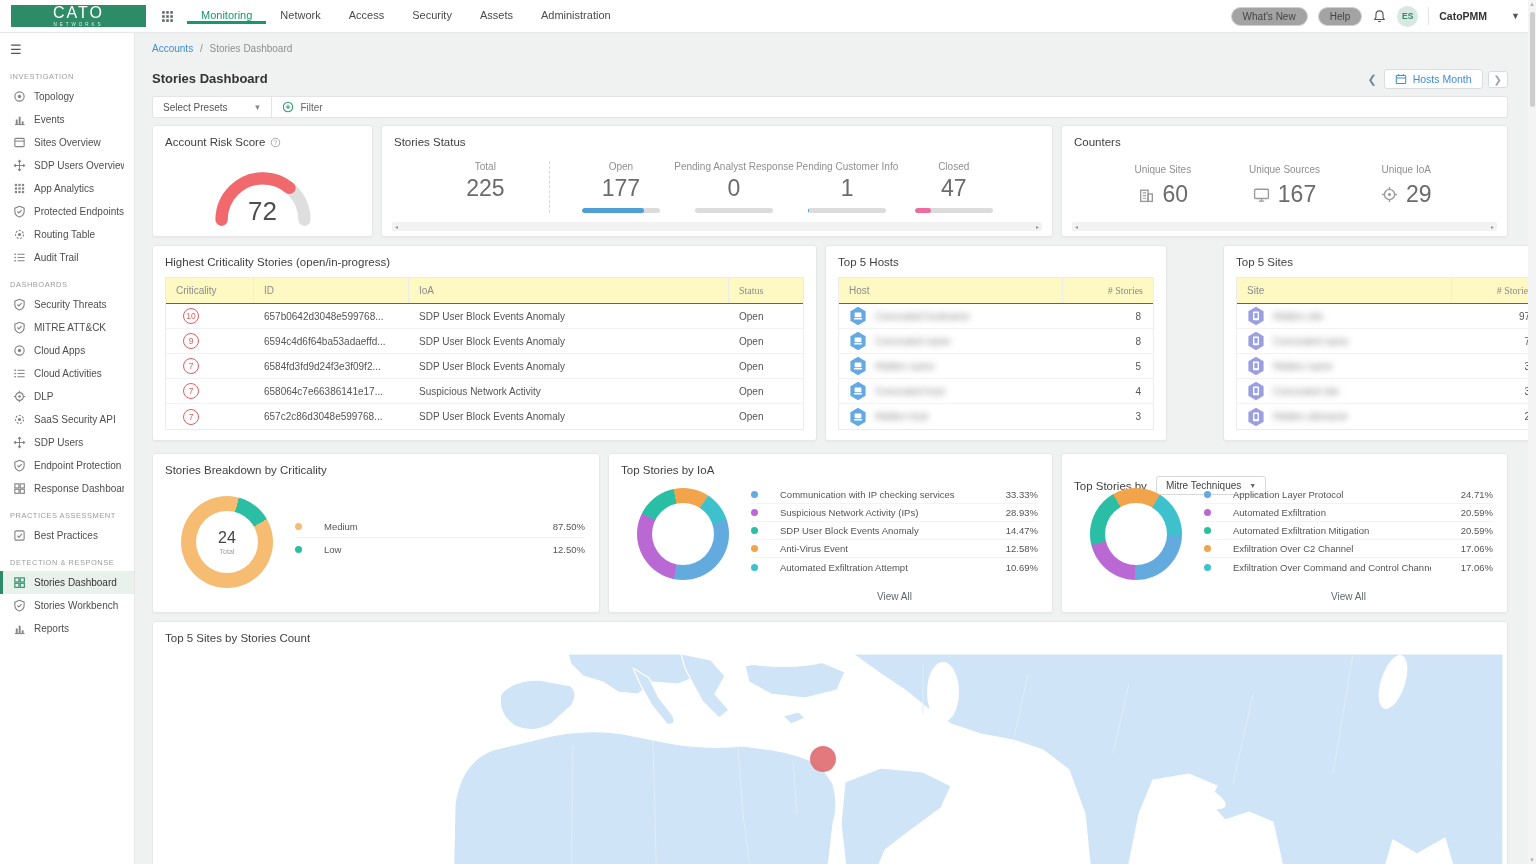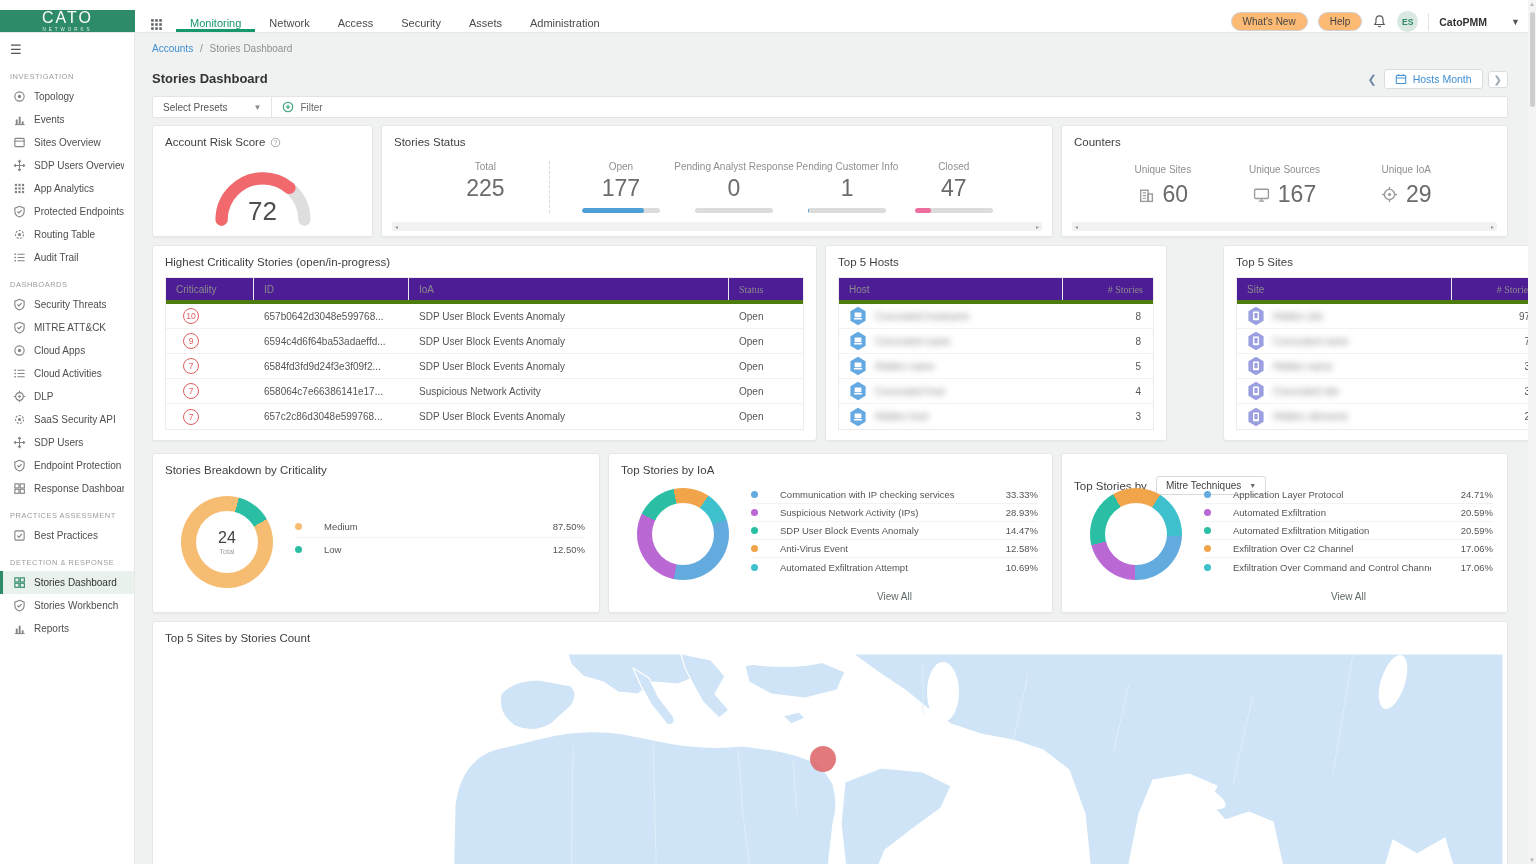--- a/index.html
+++ b/index.html
@@ -2,32 +2,32 @@
 <html><head>
 <meta charset="utf-8">
 <style>
   * { margin:0; padding:0; box-sizing:border-box; }
   html,body { width:1536px; height:864px; overflow:hidden; background:#fff;
     font-family:"Liberation Sans", sans-serif; color:#444; }
   svg.ic { display:block; }
 
   
   .topbar { position:absolute; left:0; top:0; right:0; height:33px; background:#fff;
-    border-bottom:1px solid #e8e8e8; display:flex; align-items:flex-end; z-index:20; }
+    border-bottom:1px solid #e8e8e8; display:flex; align-items:center; z-index:20;padding-left:11px; }
   .logo { width:135px; background:#2e8b68; color:#fff; display:flex; flex-direction:column;
     align-items:center; justify-content:center; line-height:1; }
   .logo .t { font-size:16px; letter-spacing:2px; font-weight:400; }
   .logo .s { font-size:4.5px; letter-spacing:3px; margin-top:2px; color:rgba(255,255,255,.85); }
   .applauncher { display:flex; align-items:center; padding:0 12px 0 14px; color:#5f6368; }
   .nav { display:flex; }
   .nav-item { padding:0 14px; font-size:11px; color:#4a4a4a; display:flex; align-items:center;
     border-bottom:3px solid transparent; cursor:pointer; }
   .nav-item.active { color:#17976e; border-bottom-color:#17976e; }
   .tb-right { margin-left:auto; display:flex; align-items:center; gap:10px; padding-right:16px; }
-  .pill { border:1px solid #cfcfcf; border-radius:11px; padding:3px 11px; font-size:10px; color:#444; background:#fdba74; }
+  .pill { border:1px solid #cfcfcf; border-radius:11px; padding:3px 11px; font-size:10px; color:#444; background:#a3a3a3; }
   .avatar { width:21px; height:21px; border-radius:50%; background:#d9e8e0; color:#2e8b68;
     font-size:8.5px; font-weight:bold; display:flex; align-items:center; justify-content:center; }
   .vdiv { width:1px; height:18px; background:#e3e3e3; }
   .acct { font-size:10.5px; font-weight:bold; color:#333; }
   .caret { font-size:9px; color:#555; margin-left:14px; }
 
   
   .sidebar { position:absolute; left:0; top:33px; width:135px; bottom:0; background:#fff;
     border-right:1px solid #e8e8e8; z-index:10; overflow:hidden; }
   .burger { padding:9px 10px 4px; color:#555; font-size:13px; cursor:pointer; }
@@ -77,21 +77,21 @@
   .scrollstrip { position:absolute; left:10px; right:10px; bottom:5px; height:9px; background:#f2f2f2;
     border-radius:2px; display:flex; align-items:center; justify-content:space-between;
     font-size:6px; color:#999; padding:0 3px; }
   .cnt-items { display:flex; padding:16px 40px 0; }
   .cnt-item { flex:1; text-align:center; }
   .cnt-row { display:flex; align-items:center; justify-content:center; gap:8px; margin-top:6px; color:#9a9a9a; }
   .cnt-row .val { font-size:23px; color:#6b6b6b; }
 
   
   .tbl { margin:9px 12px 0; border:1px solid #ececec; font-size:10px; }
-  .thead { display:flex; background:#4c1d95; border-bottom:4px solid #4d7c0f; color:#8b8b8b; height:26px; align-items:center; }
+  .thead { display:flex; background:#fef9c3; border-bottom:1px solid #4d7c0f; color:#8b8b8b; height:26px; align-items:center; }
   .thead .th { padding:0 10px; border-right:1px solid #ececec; height:100%; display:flex; align-items:center; }
   .thead .th:last-child { border-right:none;font-family:Liberation Serif, serif; }
   .trow { display:flex; align-items:center; height:25px; border-bottom:1px solid #f2f2f2; color:#555; font-size:10px; }
   .trow:last-child { border-bottom:none; }
   .c-crit { width:88px; padding-left:10px; } .c-id { width:155px; padding:0 10px; }
   .c-ioa { width:320px; padding:0 10px; } .c-status { flex:1; padding:0 10px; }
   .crit-badge { width:16px; height:16px; border:1.3px solid #df5f5f; border-radius:50%; color:#df5f5f;
     font-size:8.5px; display:inline-flex; align-items:center; justify-content:center; margin-left:7px; }
   .c-name { flex:1; padding:0 8px 0 10px; display:flex; align-items:center; gap:8px; }
   .c-num { width:80px; text-align:right; padding-right:12px; }

